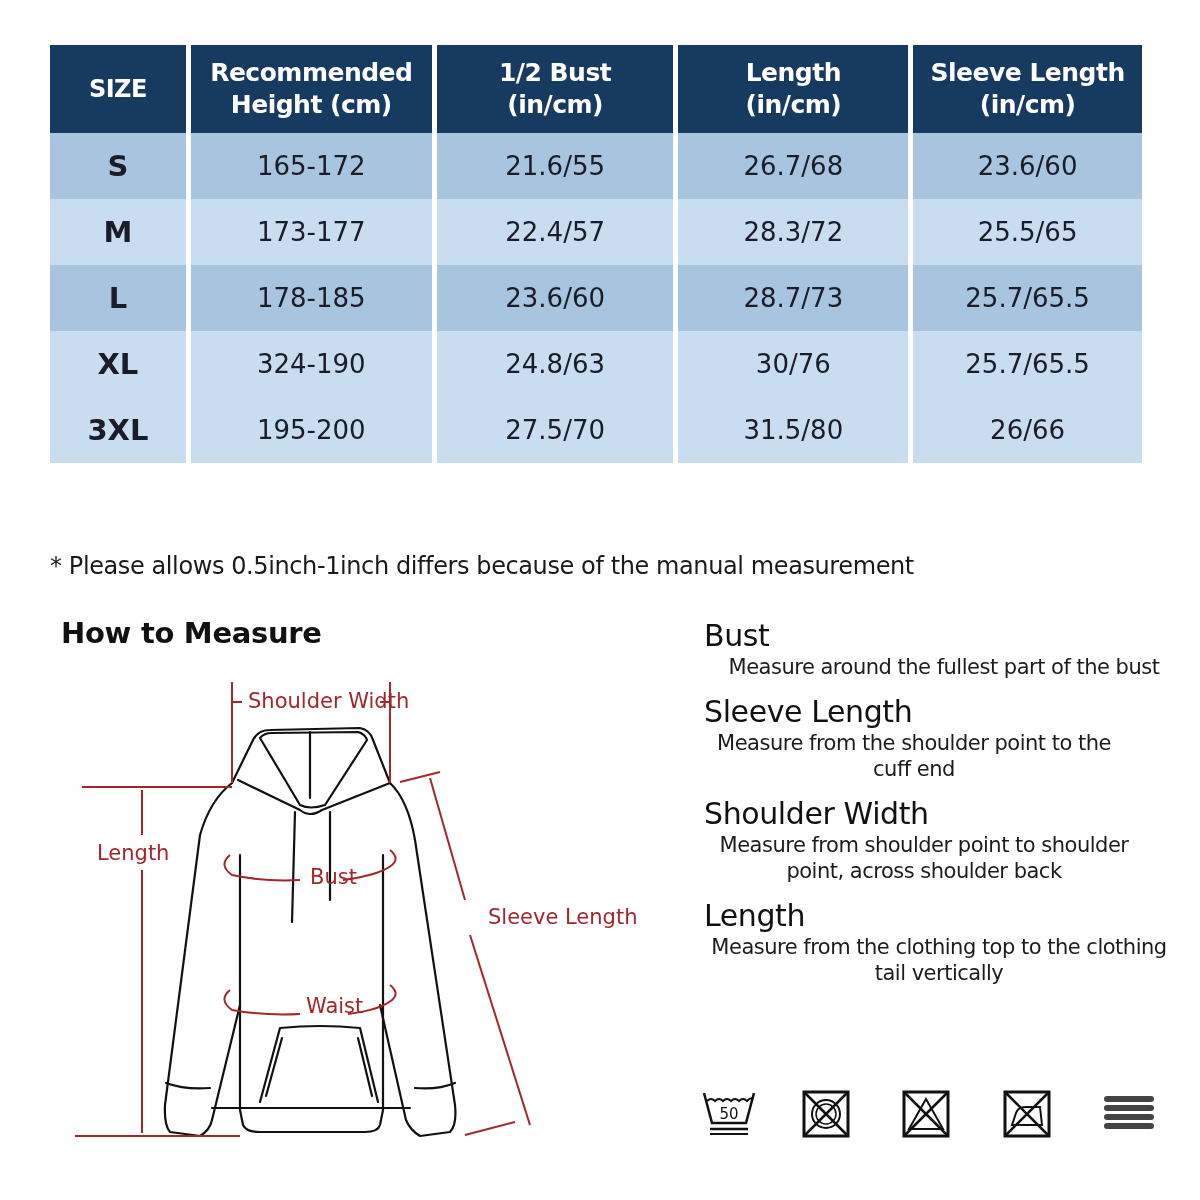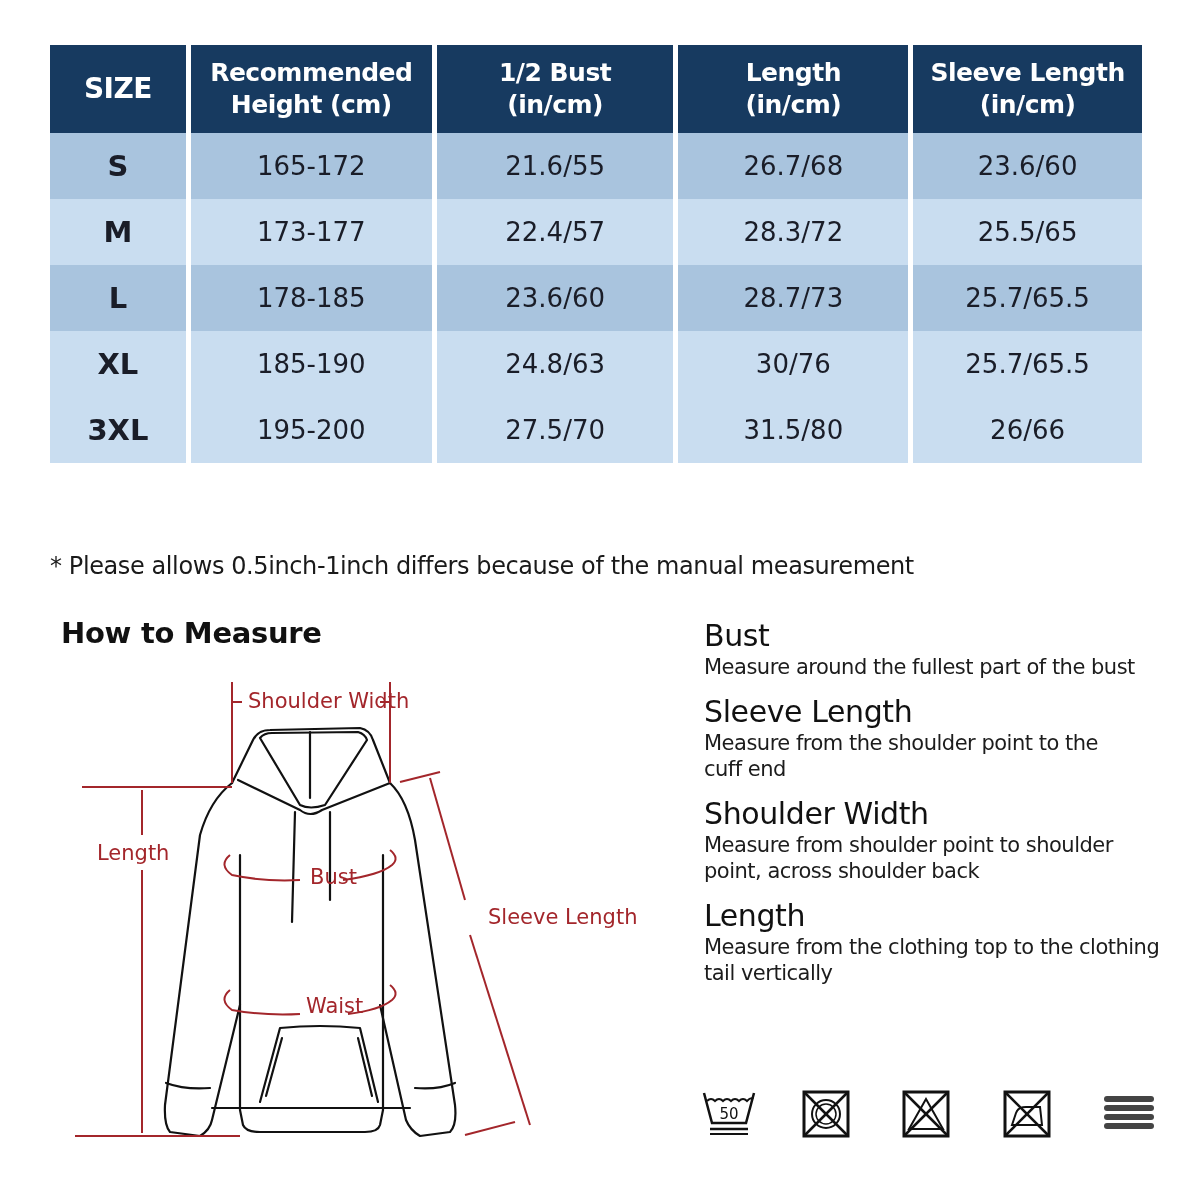--- a/index.html
+++ b/index.html
@@ -1,31 +1,31 @@
 <!DOCTYPE html>
 <html><head>
 <meta charset="utf-8">
 <style>
   html, body { margin:0; padding:0; background:#ffffff; }
   body { width:1200px; height:1200px; position:relative; overflow:hidden; font-family:"DejaVu Sans", sans-serif; color:#111; }
   .size-table { position:absolute; left:50px; top:45px; width:1102px; border-collapse:separate; border-spacing:5px 0; margin-left:-5px; }
   .size-table th { background:#173a60; color:#fff; font-weight:bold; height:88px; padding:0; text-align:center; vertical-align:middle; font-size:25px; line-height:32px; letter-spacing:-0.5px; }
-  .size-table th.size-head { font-size:28px; }
+  .size-table th.size-head { font-size:24px; }
   .size-table td { height:66px; text-align:center; vertical-align:middle; font-size:26px; color:#1a1d28; padding:0; }
   .size-table td.size-cell { font-weight:bold; font-size:29px; }
   .size-table tr.dark td { background:#a9c4de; }
   .size-table tr.light td { background:#c9ddf0; }
   .note { position:absolute; left:50px; top:552px; font-size:24px; color:#1a1a1a; letter-spacing:-0.4px; }
   .measure-title { position:absolute; left:61px; top:616px; font-size:29px; font-weight:bold; letter-spacing:-0.3px; }
   .diagram { position:absolute; left:60px; top:660px; width:620px; height:520px; }
   .diagram svg { width:620px; height:520px; }
   .defs { position:absolute; left:704px; top:618px; width:480px; }
   .def { margin-bottom:14px; }
   .def-title { font-size:30px; line-height:36px; letter-spacing:-0.4px; }
-  .def-desc { font-size:21px; line-height:26px; letter-spacing:-0.5px; color:#1c1c1c; }
+  .def-desc { font-size:21px; line-height:26px; letter-spacing:-0.5px; color:#1c1c1c;text-align:center; }
   .care { position:absolute; left:700px; top:1086px; width:460px; height:56px; display:flex; justify-content:space-between; align-items:center; }
   .care-icon { width:58px; height:54px; display:flex; align-items:center; justify-content:flex-start; }
 </style>
 </head>
 <body>
 
 <table class="size-table">
   <thead>
     <tr>
       <th class="size-head" style="width:136px"><span>SIZE</span></th>
@@ -64,21 +64,21 @@
     </tr>
     <tr class="dark">
       <td class="size-cell">L</td>
       <td>178-185</td>
       <td>23.6/60</td>
       <td>28.7/73</td>
       <td>25.7/65.5</td>
     </tr>
     <tr class="light">
       <td class="size-cell">XL</td>
-      <td>185-190</td>
+      <td>324-190</td>
       <td>24.8/63</td>
       <td>30/76</td>
       <td>25.7/65.5</td>
     </tr>
     <tr class="light">
       <td class="size-cell">3XL</td>
       <td>195-200</td>
       <td>27.5/70</td>
       <td>31.5/80</td>
       <td>26/66</td>

